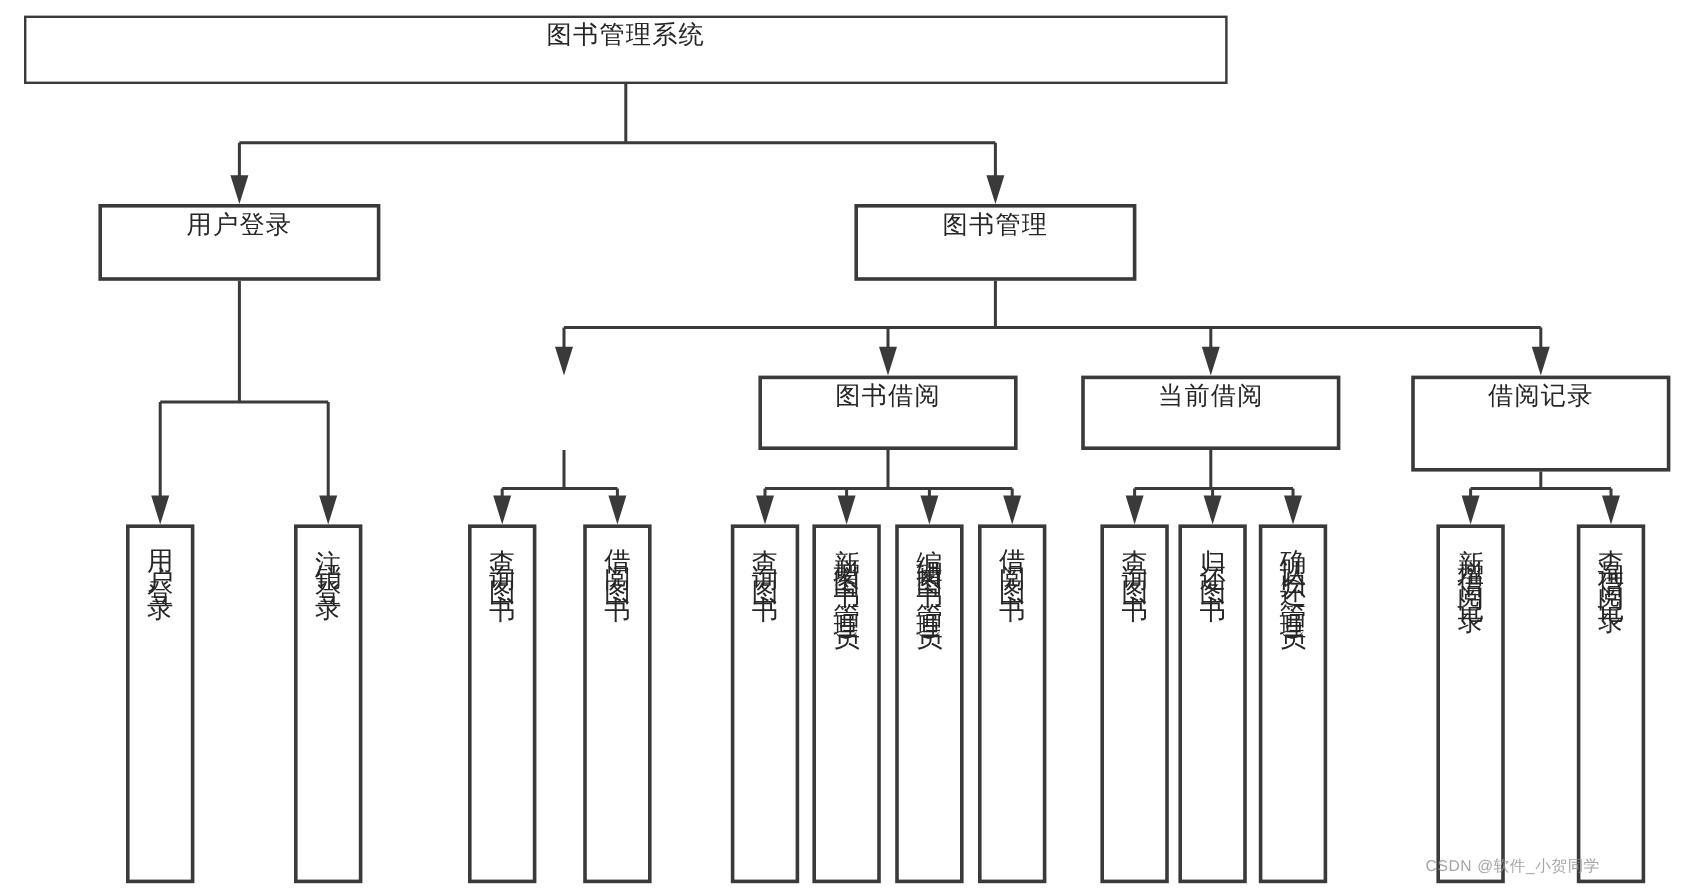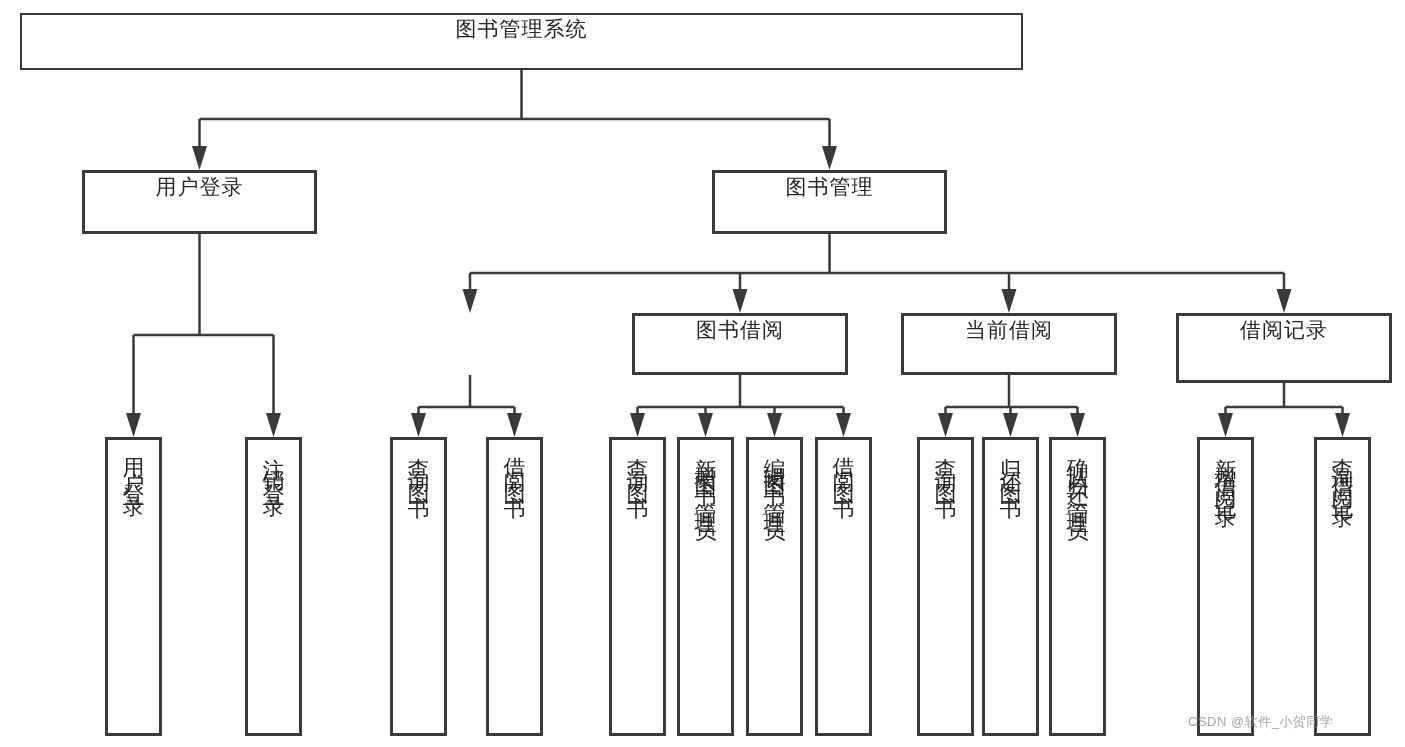--- a/index.html
+++ b/index.html
@@ -102,21 +102,21 @@
   <div class="node" style="left:712px;top:170px;width:235px;height:64px">
     <span class="hlabel">图书管理</span>
   </div>
 
   <div class="node" style="left:901px;top:313px;width:216px;height:62px">
     <span class="hlabel">当前借阅</span>
   </div>
   <div class="node" style="left:632px;top:313px;width:216px;height:62px">
     <span class="hlabel">图书借阅</span>
   </div>
-  <div class="node" style="left:1176px;top:313px;width:216px;height:70px">
+  <div class="node" style="left:1176px;top:313px;width:216px;height:80px">
     <span class="hlabel">借阅记录</span>
   </div>
 
   <div class="node vnode" style="left:105px">
     <span class="vtext chars4">用户登录</span>
   </div>
   <div class="node vnode" style="left:245px">
     <span class="vtext chars4">注销登录</span>
   </div>
 

